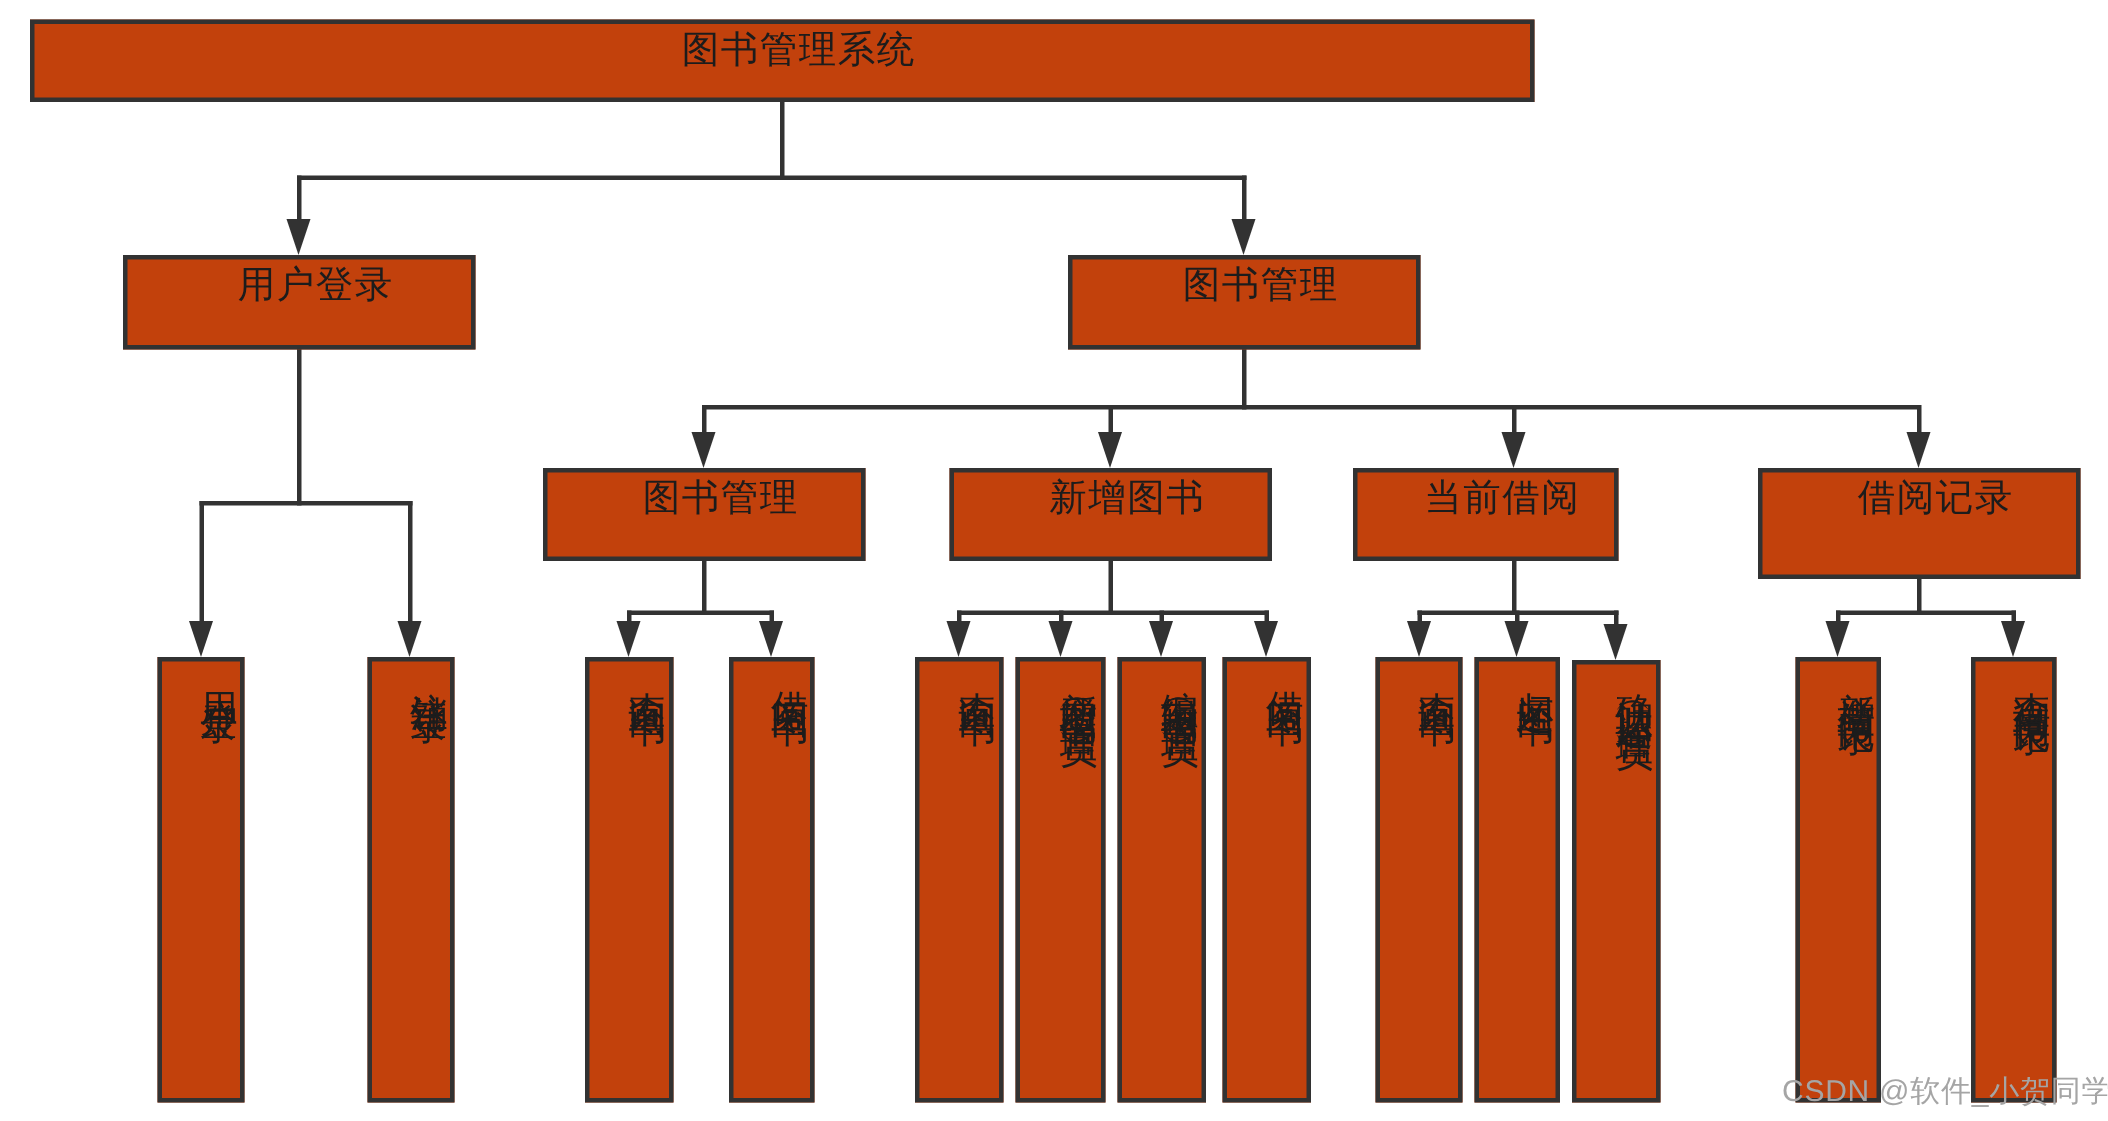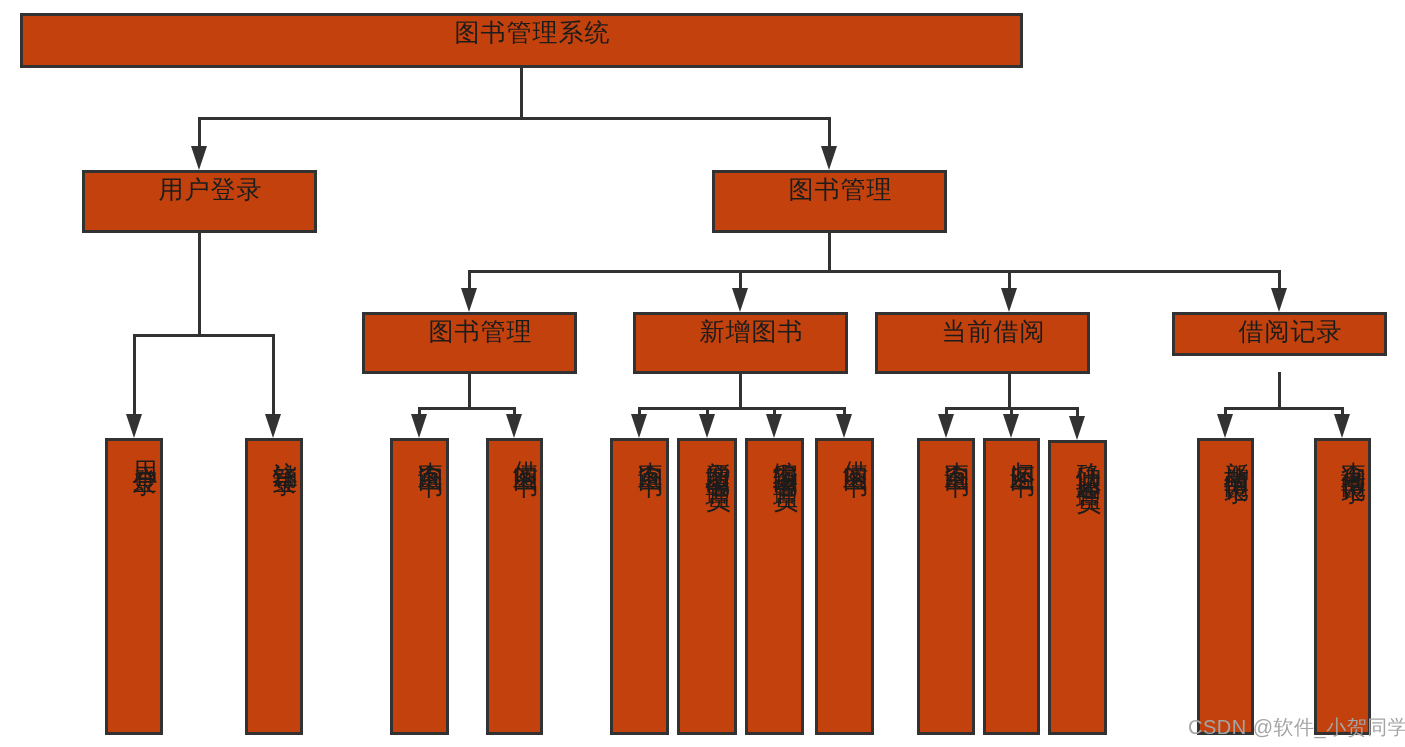--- a/index.html
+++ b/index.html
@@ -42,24 +42,24 @@
   <div class="box" style="left:712px;top:170px;width:235px;height:63px">
     <span>图书管理</span>
   </div>
 
   <div class="box" style="left:362px;top:312px;width:215px;height:62px">
     <span>图书管理</span>
   </div>
   <div class="box" style="left:633px;top:312px;width:215px;height:62px">
     <span>新增图书</span>
   </div>
-  <div class="box" style="left:875px;top:312px;width:215px;height:62px">
+  <div class="box" style="left:902px;top:312px;width:177px;height:62px">
     <span>当前借阅</span>
   </div>
-  <div class="box" style="left:1172px;top:312px;width:215px;height:44px">
+  <div class="box" style="left:1172px;top:312px;width:215px;height:74px">
     <span>借阅记录</span>
   </div>
 
   <div class="box" style="left:105px;top:438px;width:58px;height:297px">
     <span class="vt">用户登录</span>
   </div>
   <div class="box" style="left:245px;top:438px;width:58px;height:297px">
     <span class="vt">注销登录</span>
   </div>
 

